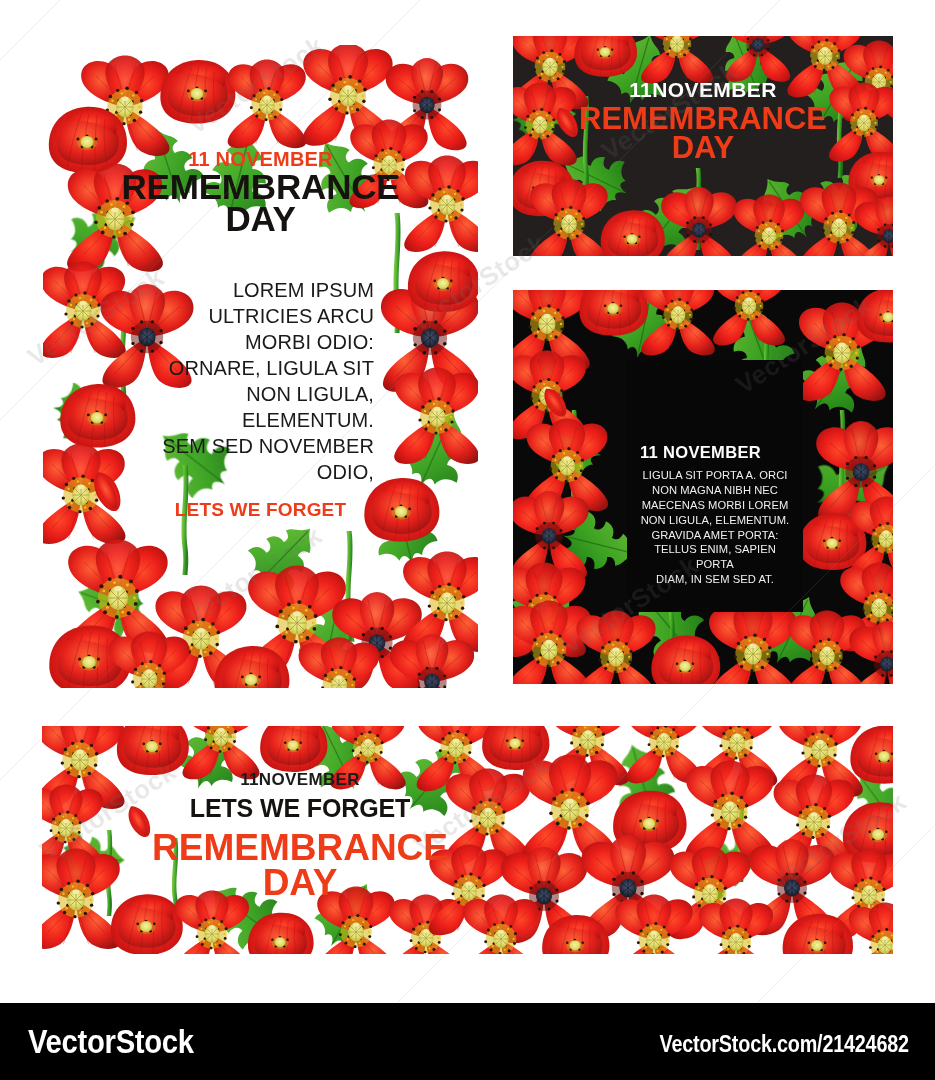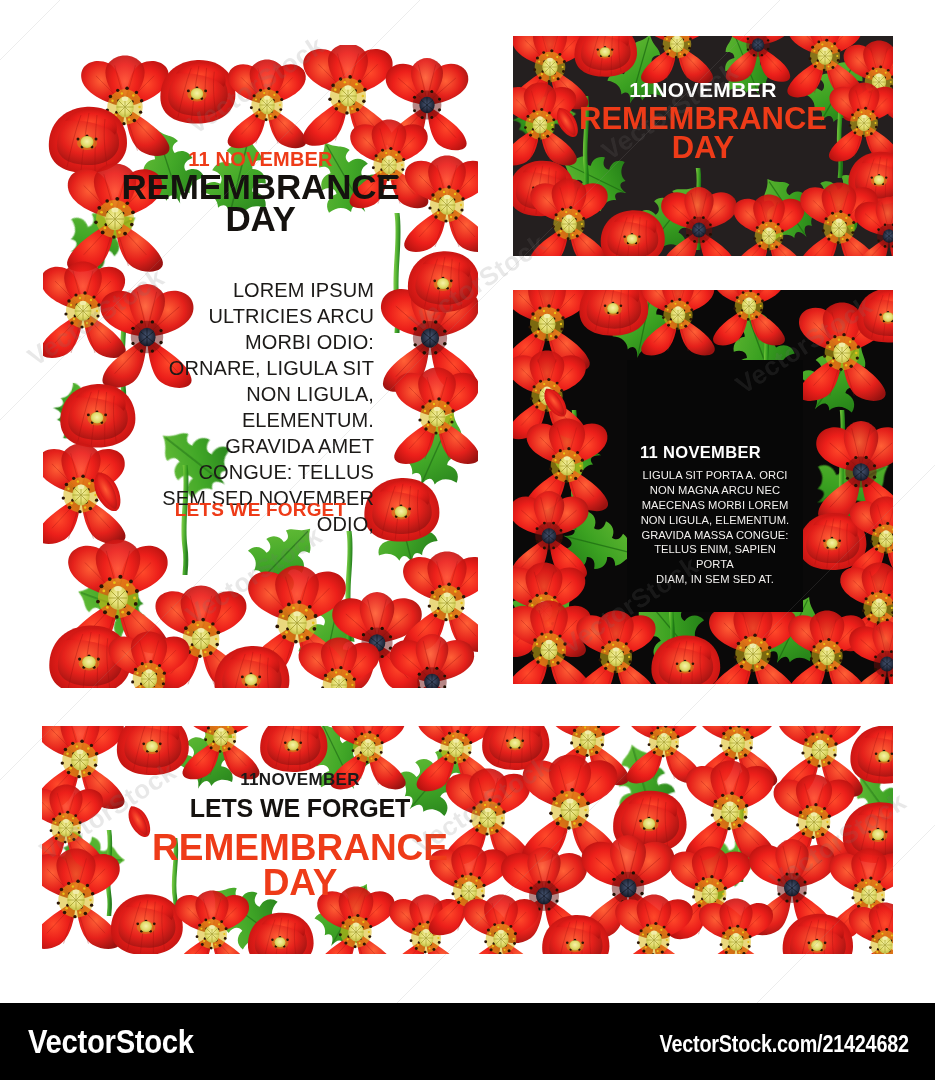--- a/index.html
+++ b/index.html
@@ -308,21 +308,20 @@
 
   <div class="txt t-head-black" id="main-title">
     <div>REMEMBRANCE</div>
     <div>DAY</div>
   </div>
 
   <div class="txt t-body-black" id="main-body">
     <div>LOREM IPSUM ULTRICIES ARCU</div>
     <div>MORBI ODIO: ORNARE, LIGULA SIT</div>
     <div>NON LIGULA, ELEMENTUM.</div>
-    <div>GRAVIDA AMET CONGUE: TELLUS</div>
     <div>SEM SED NOVEMBER ODIO,</div>
   </div>
 
   <div class="txt t-forget-red" id="main-forget">LETS WE FORGET</div>
 
   <div class="panel panel-bg-dark" id="banner-top">
     <svg width="380" height="220" viewBox="0 0 380 220">
       <rect x="0" y="0" width="380" height="220" fill="#241f1f"></rect>
       <g opacity=".98">
         <use href="#leaf" x="88" y="-6" width="78" height="78" transform="rotate(16 127 33)"></use>
@@ -418,24 +417,24 @@
     </svg>
   </div>
 
   <div class="inner-dark" style="left:627px;top:360px;width:176px;height:252px;"></div>
 
 
   <div class="txt t-date-white" id="sq-date">11 NOVEMBER</div>
 
   <div class="txt t-body-white" id="sq-body">
     <div>LIGULA SIT PORTA A. ORCI</div>
-    <div>NON MAGNA ARCU NEC</div>
+    <div>NON MAGNA NIBH NEC</div>
     <div>MAECENAS MORBI LOREM</div>
     <div>NON LIGULA, ELEMENTUM.</div>
-    <div>GRAVIDA MASSA CONGUE:</div>
+    <div>GRAVIDA AMET PORTA:</div>
     <div>TELLUS ENIM, SAPIEN PORTA</div>
     <div>DIAM, IN SEM SED AT.</div>
   </div>
 
   <div class="panel panel-bg-white" id="banner-bottom">
     <svg width="851" height="228" viewBox="0 0 851 228">
       <rect x="0" y="0" width="851" height="228" fill="#ffffff"></rect>
       <g opacity=".98">
         <use href="#leaf" x="126" y="-16" width="84" height="84" transform="rotate(18 168 26)"></use>
         <use href="#leaf" x="256" y="-10" width="80" height="80" transform="rotate(-26 296 30)"></use>

